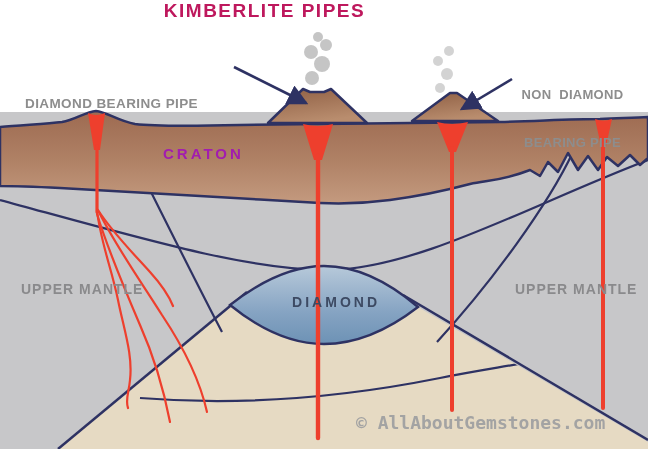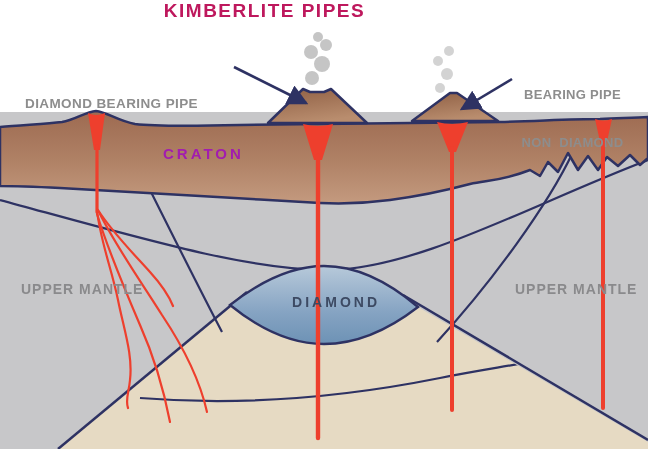--- a/index.html
+++ b/index.html
@@ -113,21 +113,22 @@
 
   <g stroke="#2e3263" stroke-width="2.6" fill="none">
     <path d="M 234,67 L 306,103" marker-end="url(#ah)"></path>
     <path d="M 512,79 L 462,109" marker-end="url(#ah)"></path>
   </g>
 </svg>
 
 <div class="lbl title">KIMBERLITE PIPES</div>
 <div class="lbl lbl-diamond-pipe">DIAMOND BEARING PIPE</div>
 <div class="lbl lbl-nondiamond">
+  <div>NON  DIAMOND</div>
   <div>BEARING PIPE</div>
-  <div>NON  DIAMOND</div>
 </div>
 <div class="lbl lbl-craton">CRATON</div>
 <div class="lbl lbl-um um-left">UPPER MANTLE</div>
 <div class="lbl lbl-um um-right">UPPER MANTLE</div>
 <div class="lbl lbl-diamond-zone">DIAMOND</div>
+<div class="lbl watermark">© AllAboutGemstones.com</div>
 
 </div>
 
 </body></html>

